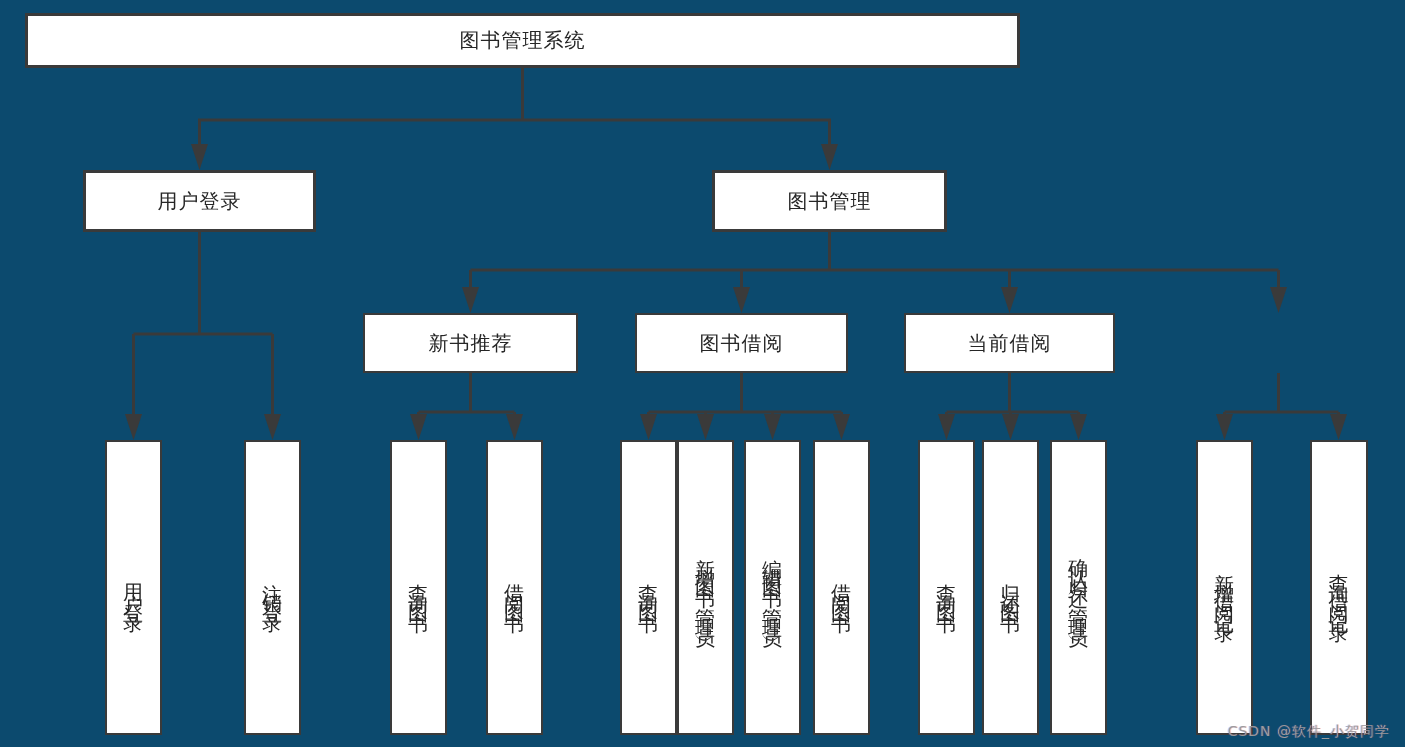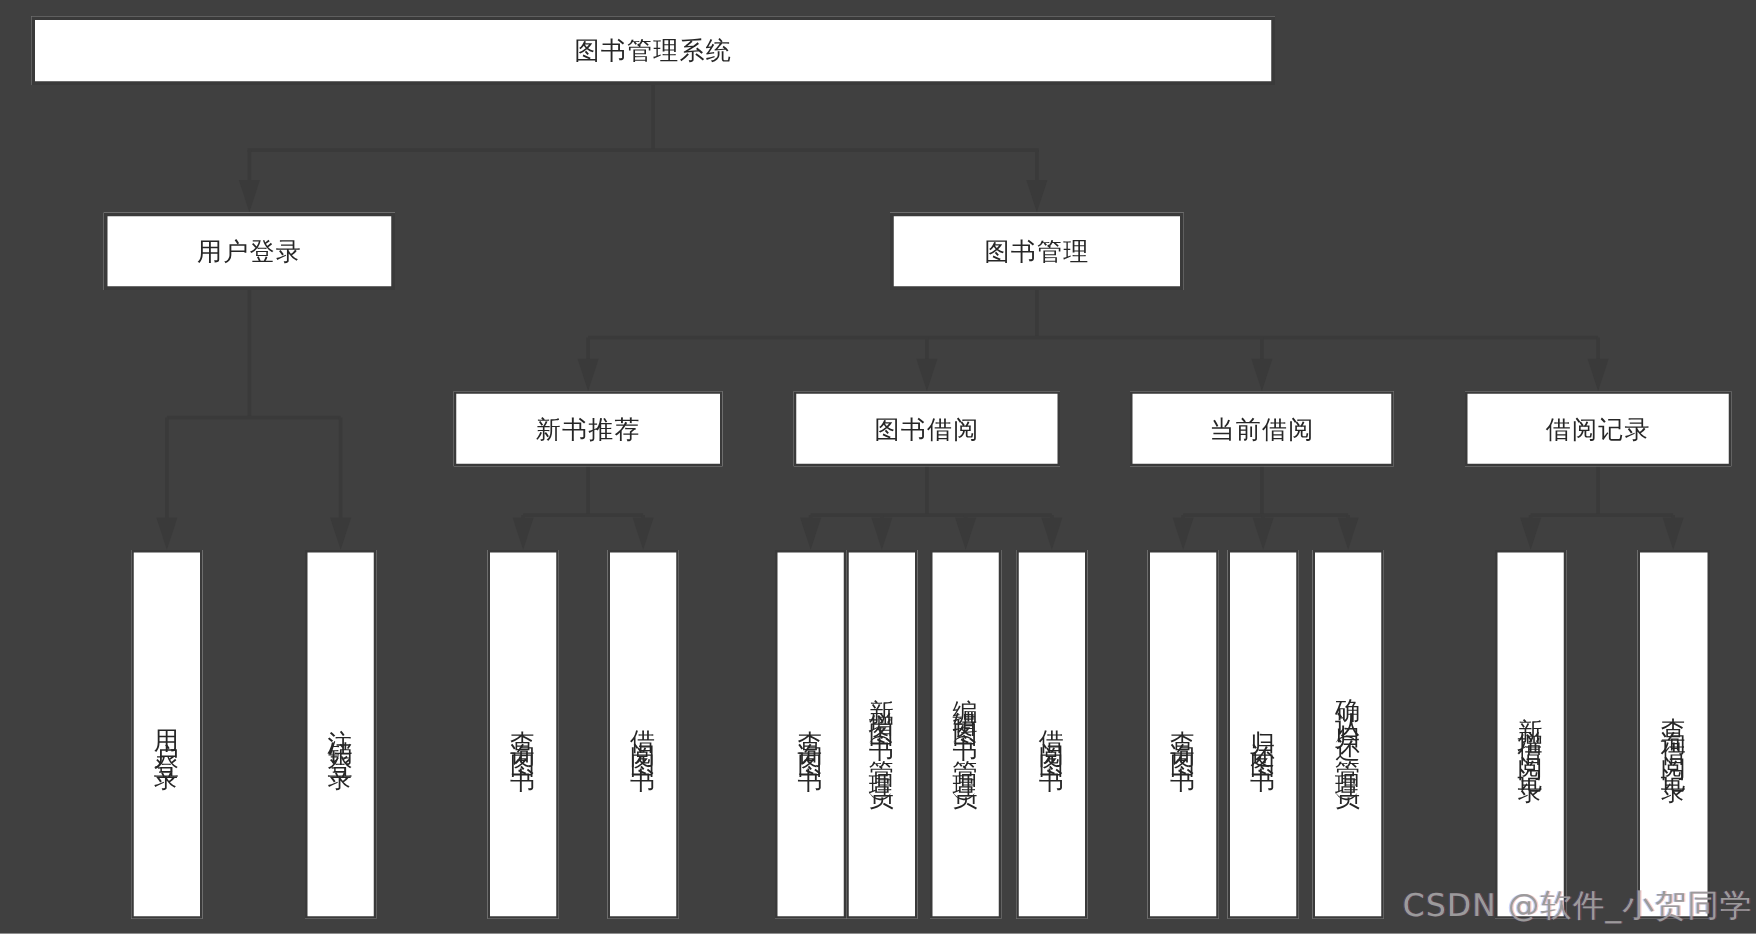--- a/index.html
+++ b/index.html
@@ -1,20 +1,20 @@
 <!DOCTYPE html>
 <html><head>
 <meta charset="utf-8">
 <style>
   html, body { margin: 0; padding: 0; background: #ffffff; }
   .stage {
     position: relative;
     width: 1405px;
     height: 747px;
-    background: #404040;
+    background: #0c4a6e;
     overflow: hidden;
     font-family: "DejaVu Sans", sans-serif;
     color: #262626;
   }
   .node {
     position: absolute;
     background: #ffffff;
     border: 3px solid #3a3a3a;
     box-sizing: border-box;
     display: flex;
@@ -30,23 +30,23 @@
     writing-mode: vertical-rl;
     text-orientation: mixed;
     font-size: 20px;
     letter-spacing: 10px;
     line-height: 1;
     white-space: nowrap;
   }
   svg.wires { position: absolute; left: 0; top: 0; }
   .watermark {
     position: absolute;
-    right: 3px;
+    right: 15px;
     bottom: 6px;
-    font-size: 25px;
+    font-size: 14px;
     color: #9b9b9b;
     letter-spacing: 1px;
     text-shadow: 1px 0 0 rgba(220,90,90,0.30), -1px 0 0 rgba(90,110,220,0.30);
     white-space: nowrap;
   }
 </style>
 </head>
 <body>
 
 <div class="stage">
@@ -137,23 +137,20 @@
 
   <div class="node lvl2" style="left:712px;top:170px;width:235px;height:62px">
     <span class="lbl">图书管理</span>
   </div>
   <div class="node lvl3" style="left:904px;top:313px;width:211px;height:60px">
     <span class="lbl">当前借阅</span>
   </div>
   <div class="node lvl3" style="left:635px;top:313px;width:213px;height:60px">
     <span class="lbl">图书借阅</span>
   </div>
-  <div class="node lvl3" style="left:1172px;top:313px;width:213px;height:60px">
-    <span class="lbl">借阅记录</span>
-  </div>
 
   <div class="node leaf" style="left:105px;top:440px;width:57px;height:295px">
     <span class="lbl">用户登录</span>
   </div>
   <div class="node leaf" style="left:244px;top:440px;width:57px;height:295px">
     <span class="lbl">注销登录</span>
   </div>
 
   <div class="node leaf" style="left:390px;top:440px;width:57px;height:295px">
     <span class="lbl">查询图书</span>

